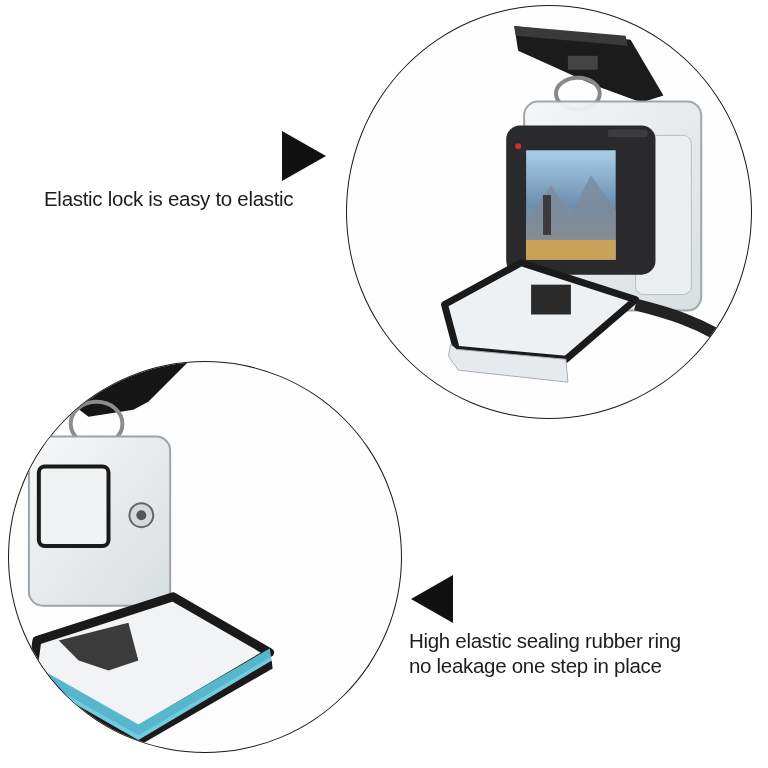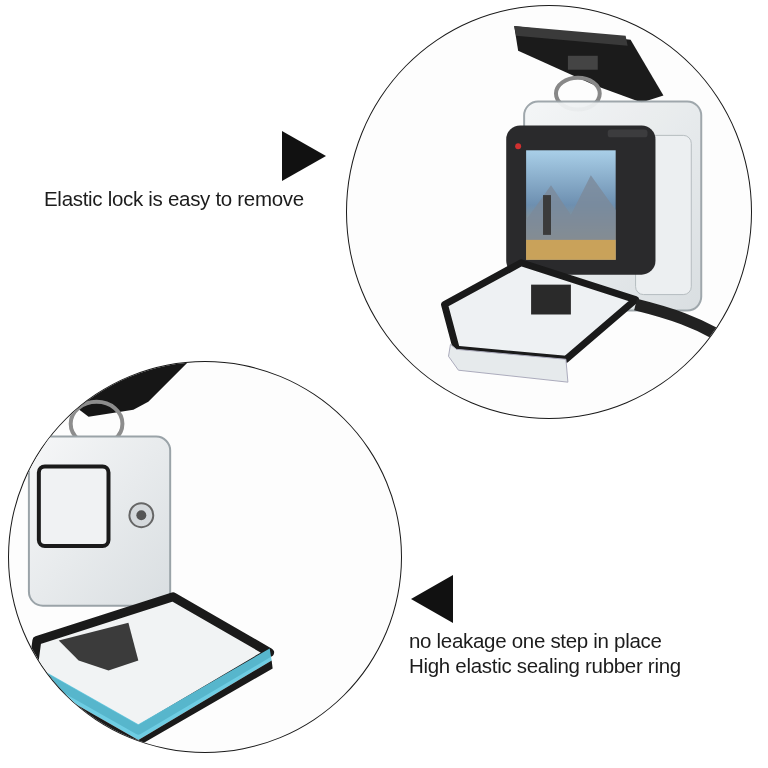--- a/index.html
+++ b/index.html
@@ -61,21 +61,21 @@
       <polygon points="98,300 175,258 290,295 220,355 110,345" fill="#eef1f3" stroke="#1a1a1a" stroke-width="7" stroke-linejoin="round"></polygon>
       <polygon points="104,340 110,345 220,355 222,378 112,366 102,352" fill="#e6eaec" stroke="#aab"></polygon>
       <rect x="185" y="280" width="40" height="30" fill="#2a2a2a"></rect>
     </g>
 
     <path d="M290,300 C330,310 350,318 372,330" stroke="#222" stroke-width="12" fill="none"></path>
   </svg>
 </div>
 
 <div class="arrow" id="arrow-right"></div>
-<div class="caption" id="caption-top">Elastic lock is easy to remove</div>
+<div class="caption" id="caption-top">Elastic lock is easy to elastic</div>
 
 <div class="circle" id="circle-bottom">
   <svg viewBox="0 0 394 392">
     <defs>
       <linearGradient id="clear2" x1="0" y1="0" x2="1" y2="1">
         <stop offset="0" stop-color="#f6f7f8"></stop>
         <stop offset="1" stop-color="#d9dee1"></stop>
       </linearGradient>
     </defs>
 
@@ -92,15 +92,15 @@
       <polygon points="28,280 165,236 262,292 130,370 24,310" fill="#f1f3f4" stroke="#1a1a1a" stroke-width="9" stroke-linejoin="round"></polygon>
       <polygon points="24,304 130,364 262,288 264,300 130,380 22,318" fill="#5ec8e0" opacity="0.9"></polygon>
       <polygon points="22,318 130,380 264,300 265,308 130,386 20,326" fill="#1a1a1a"></polygon>
       <polygon points="50,280 120,262 130,300 100,310 70,300" fill="#3b3b3b"></polygon>
     </g>
   </svg>
 </div>
 
 <div class="arrow" id="arrow-left"></div>
 <div class="caption" id="caption-bottom">
+  <div>High elastic sealing rubber ring</div>
   <div>no leakage one step in place</div>
-  <div>High elastic sealing rubber ring</div>
 </div>
 
 </body></html>

